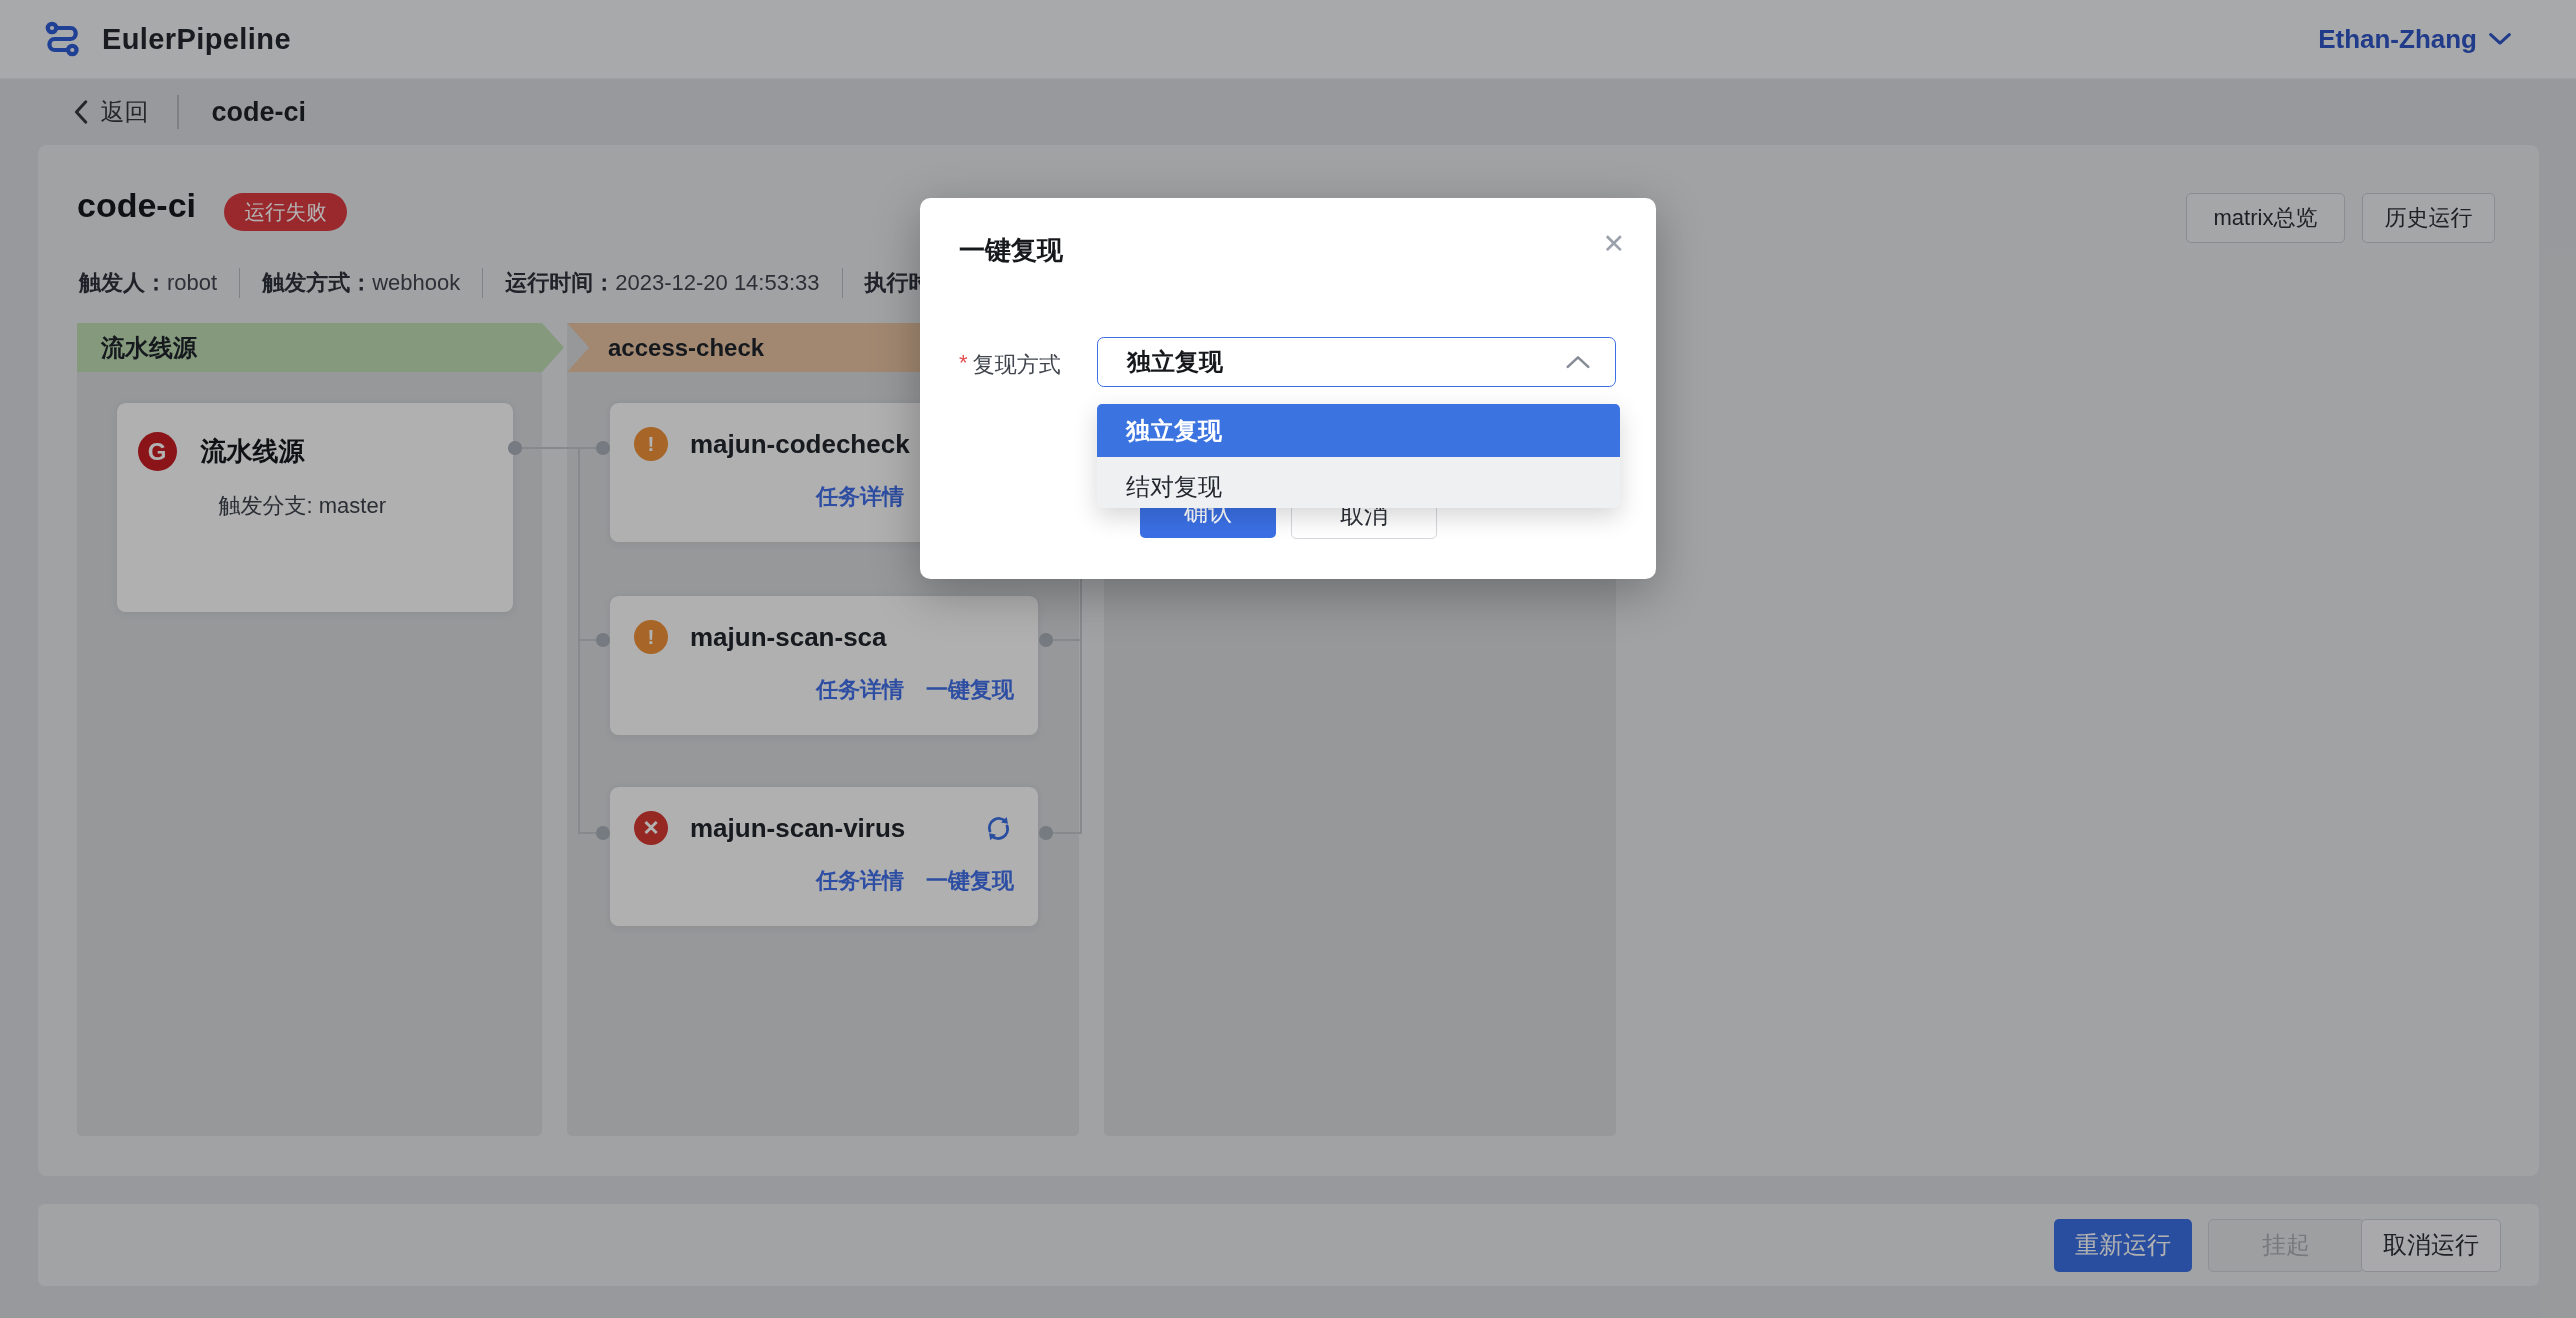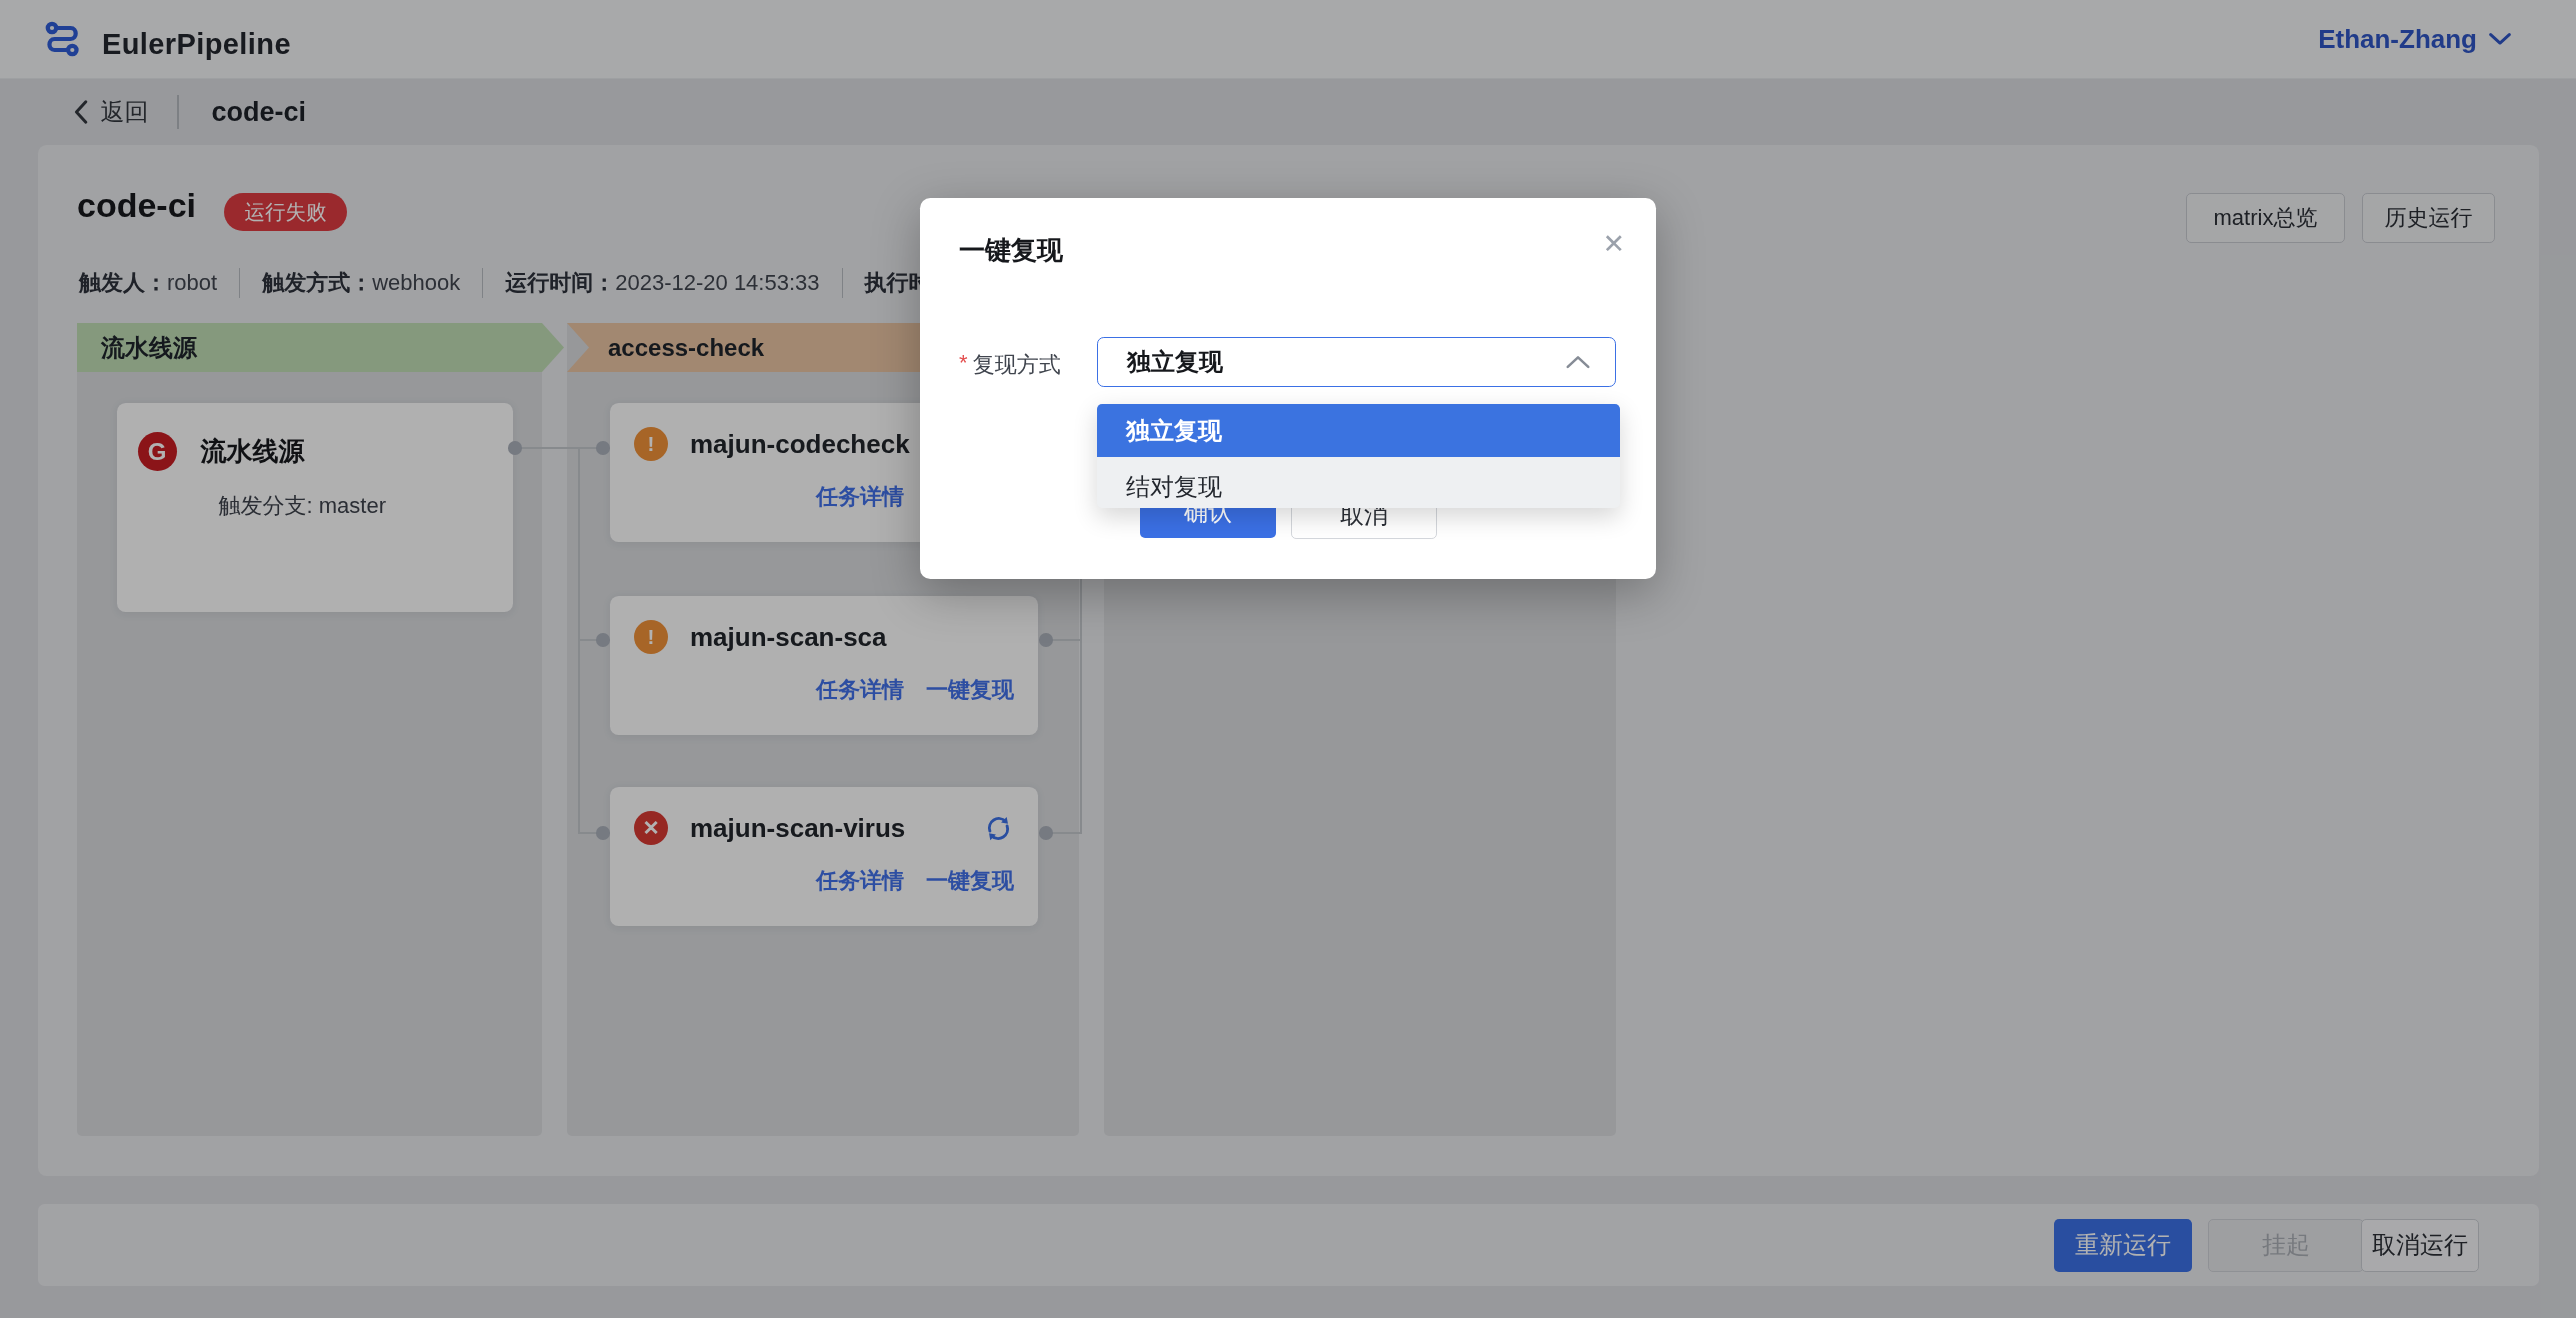--- a/index.html
+++ b/index.html
@@ -9,21 +9,21 @@
     background:#dadce0;
     font-family:"Liberation Sans", sans-serif;
     color:#1d2129;
   }
 
   
   .topbar { position:absolute; left:0; top:0; width:2576px; height:79px;
     background:#f1f2f4; border-bottom:0.9px solid #e3e5e8;
     display:flex; align-items:center; justify-content:space-between;
     padding:0 65px 0 41px; z-index:5; }
-  .brand { display:flex; align-items:flex-end; gap:17px; }
+  .brand { display:flex; align-items:center; gap:17px; }
   .brand-title { font-size:29px; font-weight:700; color:#23272e; letter-spacing:0.4px; }
   .user { display:flex; align-items:center; gap:12px; color:#2f55c4;
     font-size:26px; font-weight:600; }
 
   
   .crumbrow { position:absolute; left:0; top:79px; width:2576px; height:66px;
     display:flex; align-items:center; padding-left:73px; }
   .back { display:flex; align-items:center; gap:12px; font-size:24px; color:#33373e; }
   .crumb-div { width:1.7px; height:34px; background:#b4b8be; margin:0 32.5px 0 29px; }
   .crumb-cur { font-size:27px; font-weight:700; color:#1d2129; }
@@ -246,21 +246,21 @@
   <div class="dot" style="left:558px;top:488px;"></div>
   <div class="dot" style="left:558px;top:681px;"></div>
   <div class="dot" style="left:1001px;top:296px;"></div>
   <div class="dot" style="left:1001px;top:488px;"></div>
   <div class="dot" style="left:1001px;top:681px;"></div>
 </div>
 
 <div class="bottombar">
   <div class="bb-btn bb-primary" style="left:2016px;width:138px;">重新运行</div>
   <div class="bb-btn bb-disabled" style="left:2170px;width:156px;">挂起</div>
-  <div class="bb-btn bb-default" style="left:2323px;width:118px;">取消运行</div>
+  <div class="bb-btn bb-default" style="left:2323px;width:140px;">取消运行</div>
 </div>
 
 <div class="mask"></div>
 
 <div class="modal">
   <div class="modal-title">一键复现</div>
   <div class="modal-close">✕</div>
 
   <div class="form-label">
     <span class="req">*</span>

